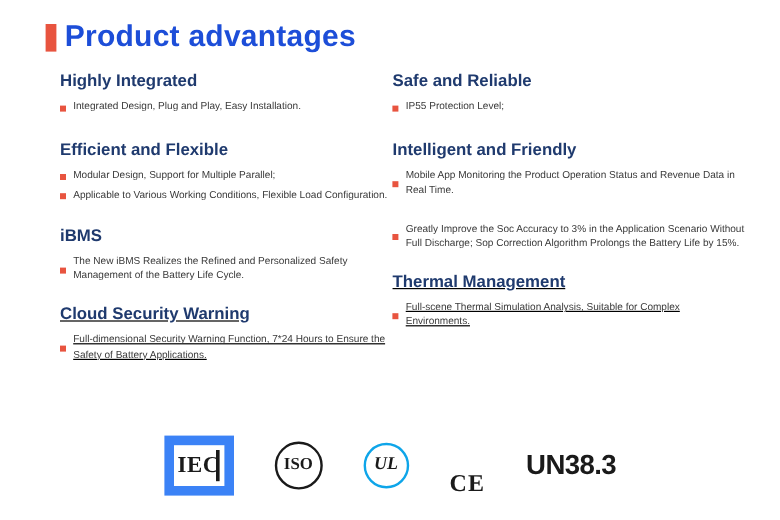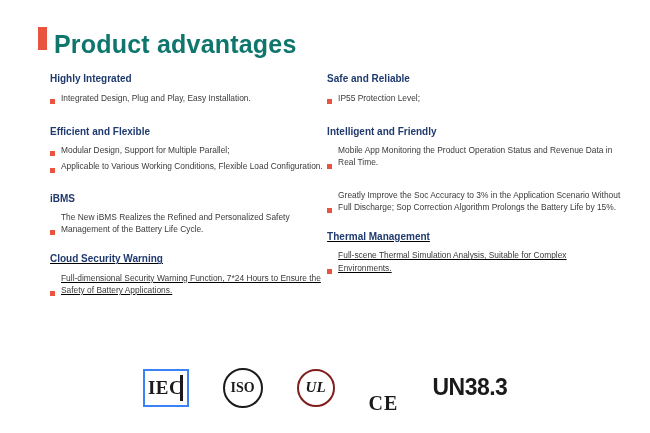--- a/index.html
+++ b/index.html
@@ -31,24 +31,23 @@
   .title-bar {
     width: 9px;
     height: 23px;
     background: #e8543f;
     margin-right: 7px;
     margin-top: 2px;
   }
   .title-text {
     font-size: 25px;
     font-weight: bold;
-    color: #0f766e;
+    color: #1d4ed8;
     letter-spacing: 0.2px;
     line-height: 1;
-    margin-top: 14px;
   }
 
   
   .columns {
     display: flex;
     gap: 0px;
   }
   .col {
     box-sizing: border-box;
   }
@@ -58,29 +57,29 @@
   }
   .col.right {
     width: 300px;
     padding-left: 2px;
   }
 
   .block {
     margin-bottom: 15px;
   }
   .block-head {
-    font-size: 10px;
+    font-size: 14px;
     font-weight: bold;
     color: #1f3a6e;
     margin-bottom: 7px;
     line-height: 1.15;
   }
   .bullet-row {
     display: flex;
-    align-items: flex-end;
+    align-items: center;
     margin-bottom: 4px;
   }
   .bullet {
     width: 5px;
     height: 5px;
     background: #e8543f;
     margin-top: 4px;
     margin-right: 6px;
     flex: 0 0 auto;
   }
@@ -107,21 +106,21 @@
     align-items: center;
     gap: 34px;
   }
   .cert {
     display: flex;
     align-items: center;
     justify-content: center;
     color: #1a1a1a;
   }
   .cert-iec {
-    border: 2px solid #3b82f6;
+    border: 8px solid #3b82f6;
     width: 42px;
     height: 34px;
     font-size: 19px;
     font-weight: bold;
     font-family: "Liberation Serif", serif;
     letter-spacing: 0.5px;
     position: relative;
     text-align: right;
   }
   .cert-iec::after {
@@ -136,21 +135,21 @@
   .cert-iso {
     border: 2.5px solid #1a1a1a;
     border-radius: 50%;
     width: 36px;
     height: 36px;
     font-size: 14px;
     font-weight: bold;
     font-family: "Liberation Serif", serif;
   }
   .cert-ul {
-    border: 2px solid #7f1d1d;
+    border: 2px solid #0ea5e9;
     border-radius: 50%;
     width: 34px;
     height: 34px;
     font-size: 15px;
     font-weight: bold;
     font-family: "Liberation Serif", serif;
     font-style: italic;
   }
   .cert-ce {
     font-size: 20px;

